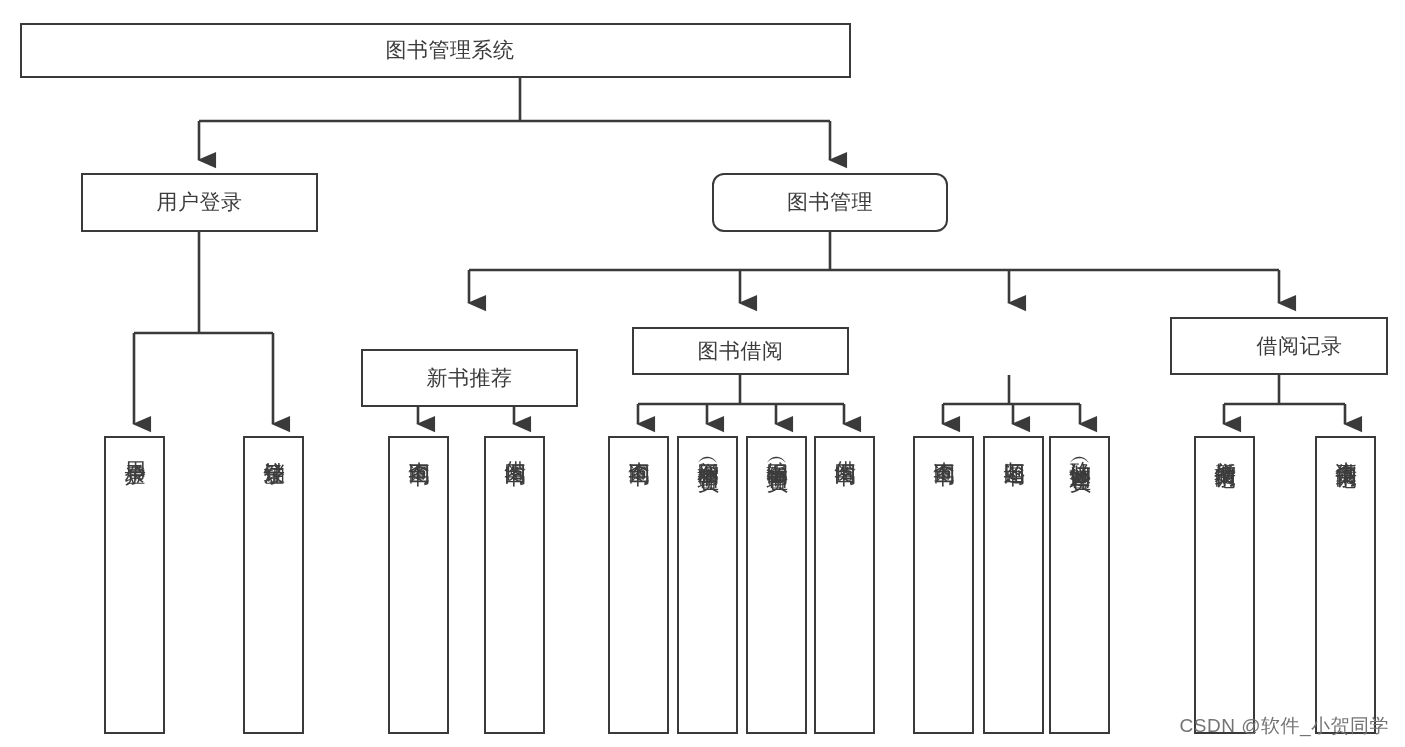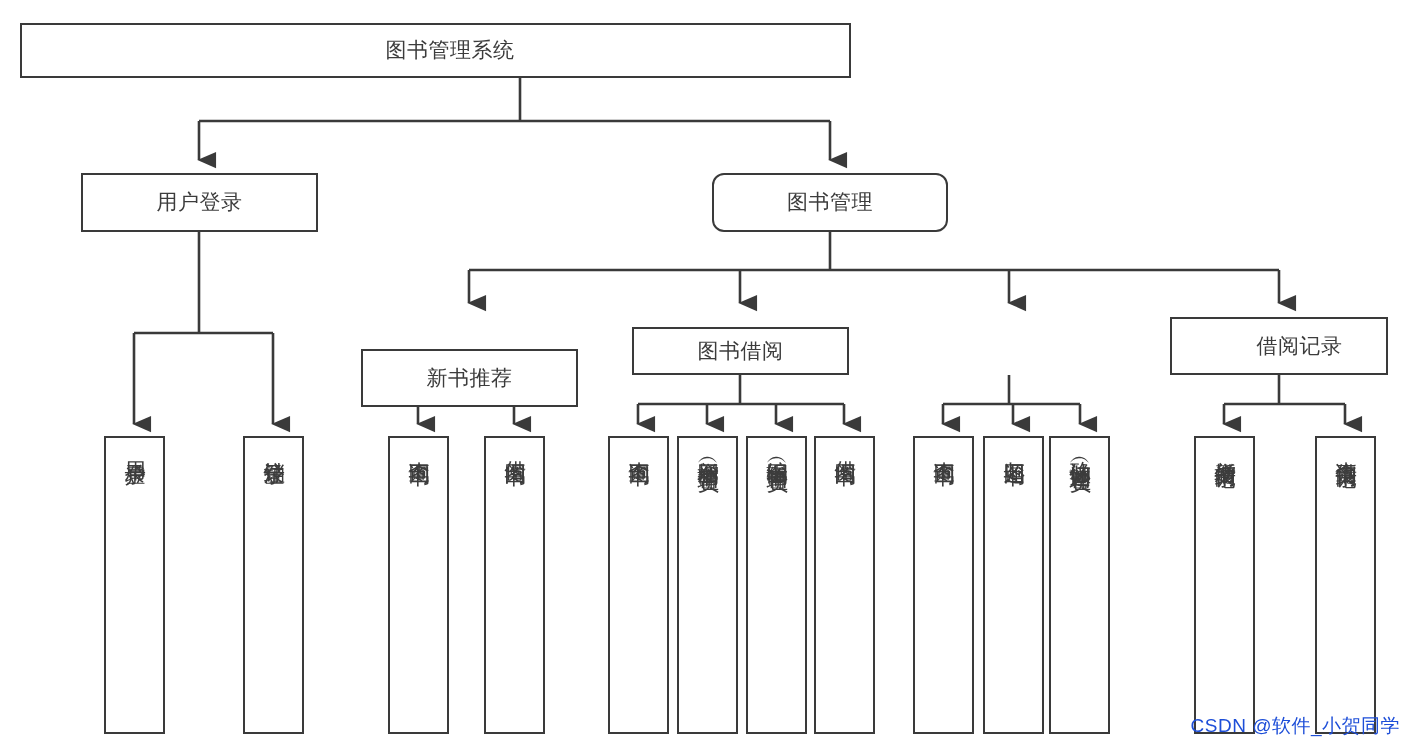--- a/index.html
+++ b/index.html
@@ -53,24 +53,24 @@
   .node.vertical .node-label {
     writing-mode: vertical-rl;
     text-orientation: upright;
     font-size: 21.5px;
     letter-spacing: 1.5px;
     line-height: 1.05;
     white-space: nowrap;
   }
   #watermark {
     position: absolute;
-    right: 5px;
+    right: 16px;
     top: 713px;
     font-size: 19px;
-    color: #1d4ed8;
+    color: #737373;
     letter-spacing: 0.5px;
     z-index: 5;
     white-space: nowrap;
   }
 </style>
 </head>
 <body>
 
 <div id="canvas">
 

